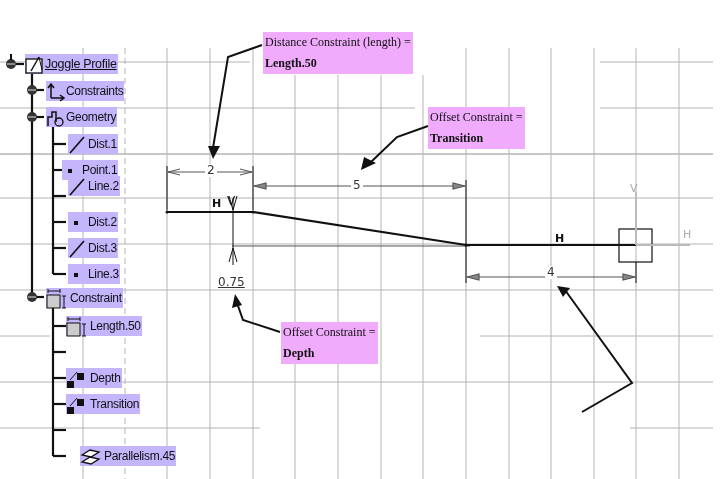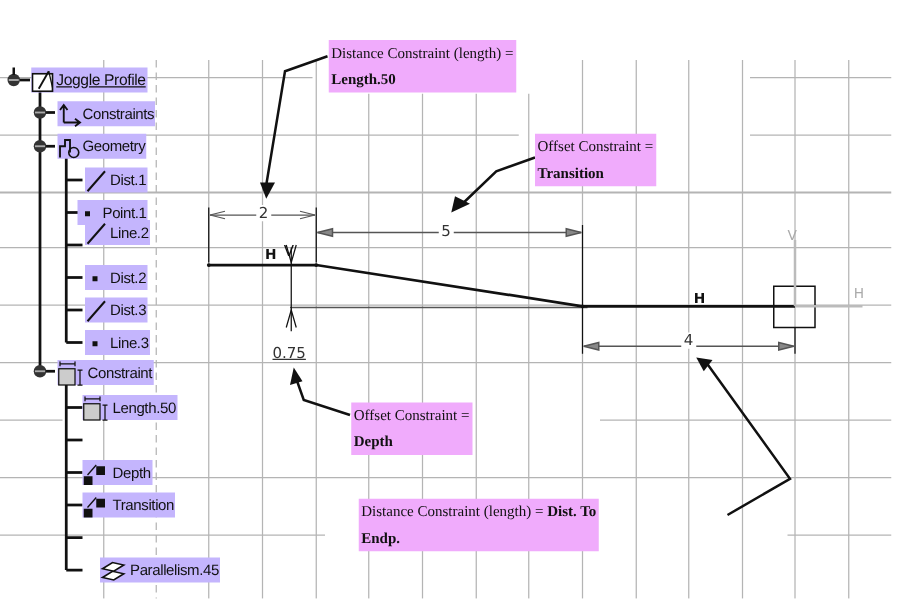--- a/index.html
+++ b/index.html
@@ -311,18 +311,14 @@
   <div class="callout" style="left:428px; top:107px;">
     <span>Offset Constraint =</span><br>
     <b>Transition</b>
   </div>
 
   <div class="callout" style="left:281px; top:322px;">
     <span>Offset Constraint =</span><br>
     <b>Depth</b>
   </div>
 
-  <div class="callout" style="left:287px; top:399px;">
-    <span>Distance Constraint (length) = </span><b>Dist. To</b><br>
-    <b>Endp.</b>
-  </div>
 
 </div>
 
 </body></html>

